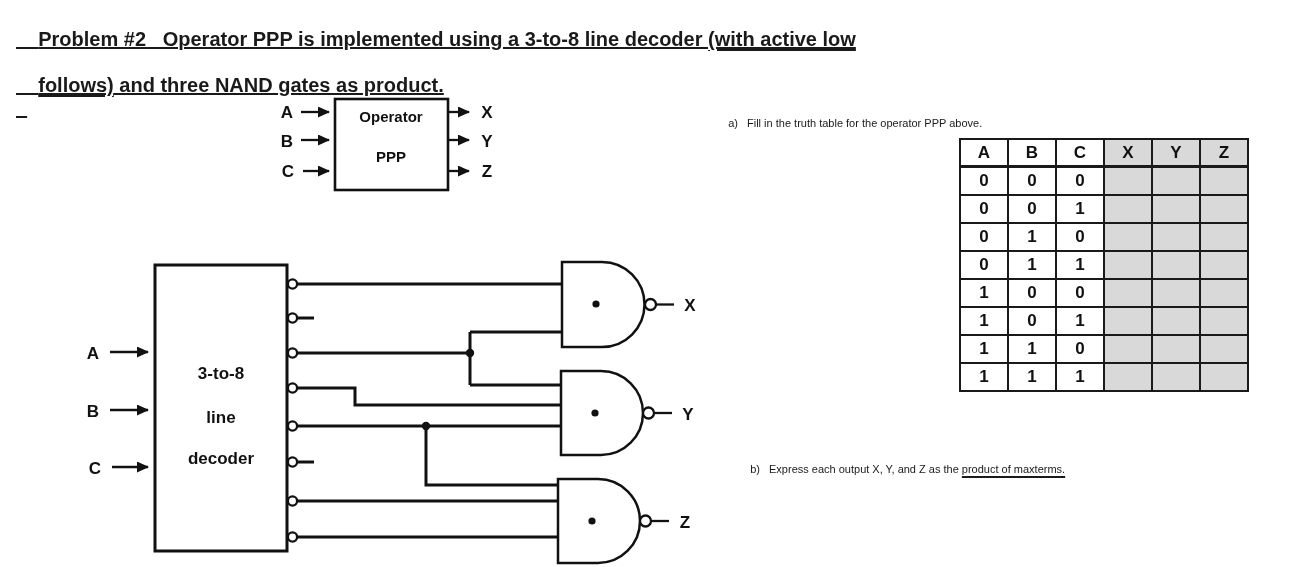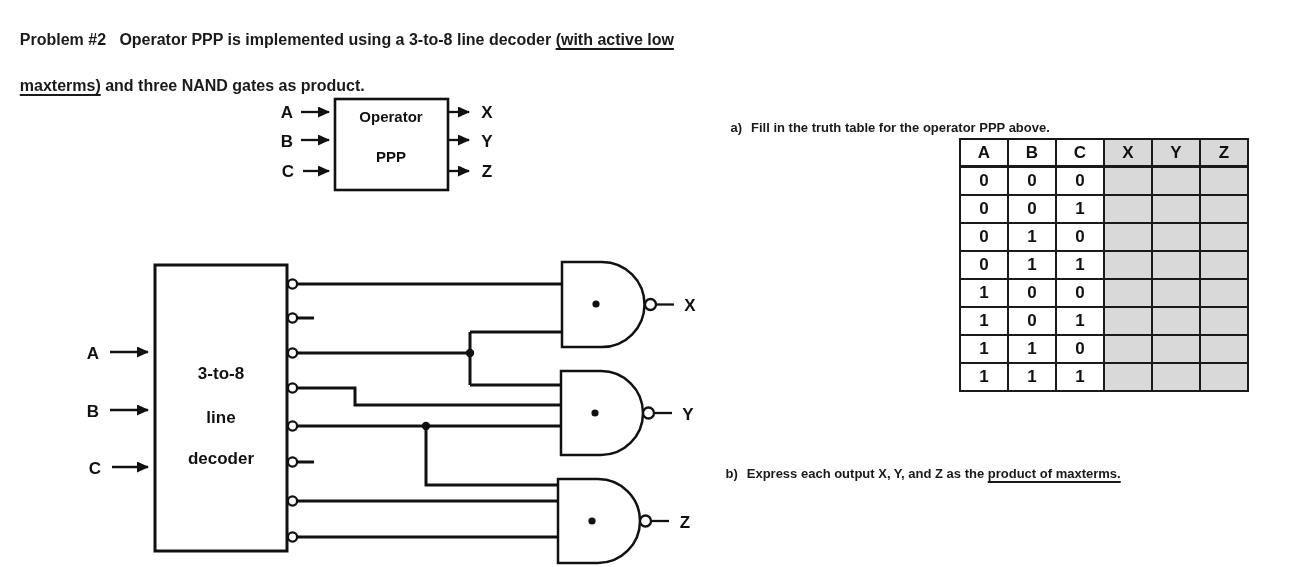--- a/index.html
+++ b/index.html
@@ -1,23 +1,23 @@
 <!DOCTYPE html>
 <html><head>
 <meta charset="utf-8">
 <style>
   html,body{margin:0;padding:0;background:#fff;}
   .canvas{position:relative;width:1293px;height:567px;background:#ffffff;overflow:hidden;
           font-family:"Liberation Sans",sans-serif;color:#1a1a1a;}
-  .title{position:absolute;left:2px;top:5px;font-size:16px;font-weight:bold;line-height:23px;
-         white-space:pre-wrap;}
+  .title{position:absolute;left:16px;top:5px;font-size:20px;font-weight:bold;line-height:23px;
+         white-space:pre-wrap;text-decoration:underline;}
   u{text-decoration-thickness:2px;text-underline-offset:3px;}
-  .question{position:absolute;font-size:13px;font-weight:bold;white-space:pre-wrap;}
+  .question{position:absolute;font-size:11px;font-weight:normal;white-space:pre-wrap;}
   .q-a{left:716px;top:105px;}
-  .q-b{left:711px;top:451px;text-align:center;}
+  .q-b{left:738px;top:451px;text-align:center;}
   .qlabel{margin-right:9px;}
   table.truth{position:absolute;left:959px;top:138px;border-collapse:collapse;background:#fff;}
   table.truth th,table.truth td{border:2px solid #1a1a1a;width:46px;padding:0;text-align:center;
          font-weight:bold;font-family:"Liberation Sans",sans-serif;color:#111;}
   table.truth th{height:25px;font-size:17px;border-bottom:3px solid #1a1a1a;}
   table.truth td{height:26px;font-size:17px;}
   .shade{background:#d9d9d9;}
   svg.circuit{position:absolute;left:0;top:0;}
   .svgt{font-family:"Liberation Sans",sans-serif;font-weight:bold;fill:#111;}
   .wire{stroke:#111;stroke-width:3;fill:none;}
@@ -27,21 +27,21 @@
   .bubble{fill:#ffffff;stroke:#111;stroke-width:2.3;}
   .dot{fill:#111;stroke:none;}
 </style>
 </head>
 <body>
 
 <div class="canvas">
 
   <div class="title">
     <span>Problem #2   Operator PPP is implemented using a 3-to-8 line decoder </span><u>(with active low</u><br>
-    <u>maxterms)</u><span> and three NAND gates as product.</span>
+    <u>follows)</u><span> and three NAND gates as product.</span>
   </div>
 
   <div class="question q-a">
     <span class="qlabel">a)</span><span>Fill in the truth table for the operator PPP above.</span>
   </div>
 
   <div class="question q-b">
     <span class="qlabel">b)</span><span>Express each output X, Y, and Z as the </span><u>product of maxterms.</u>
   </div>
 

